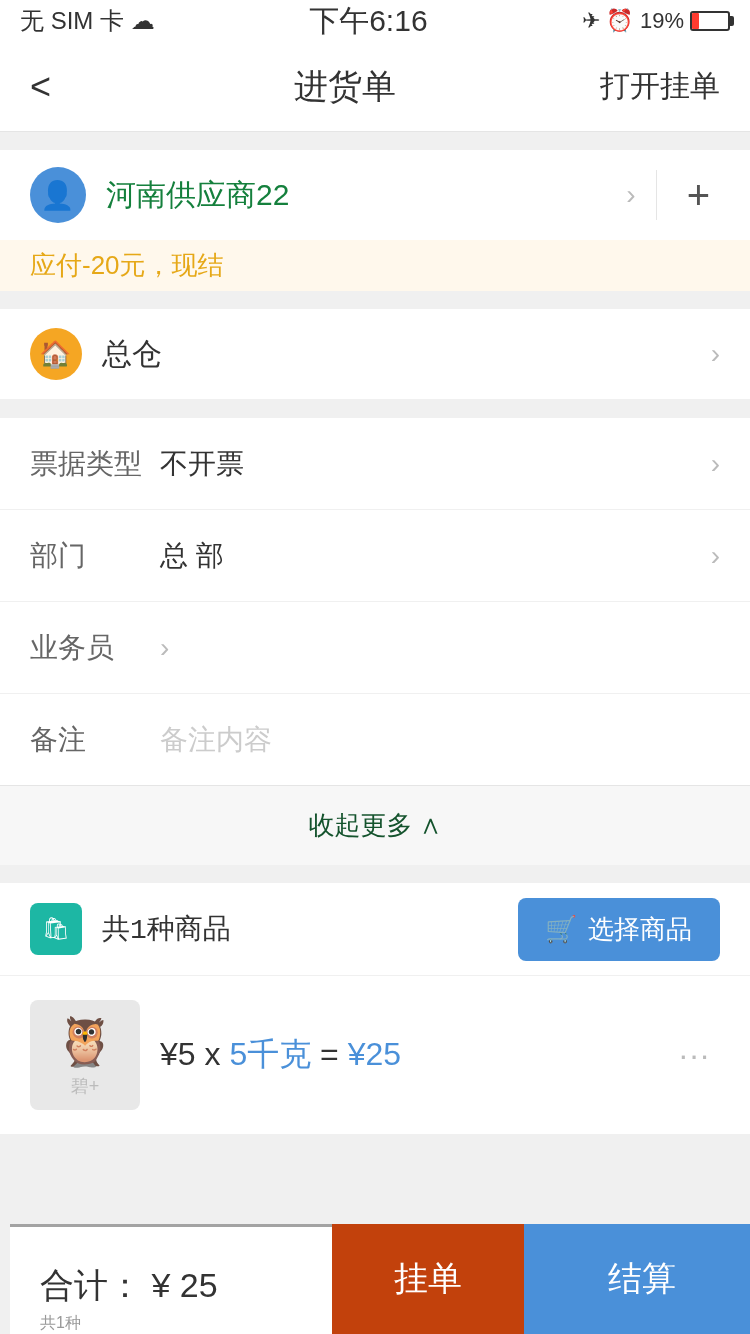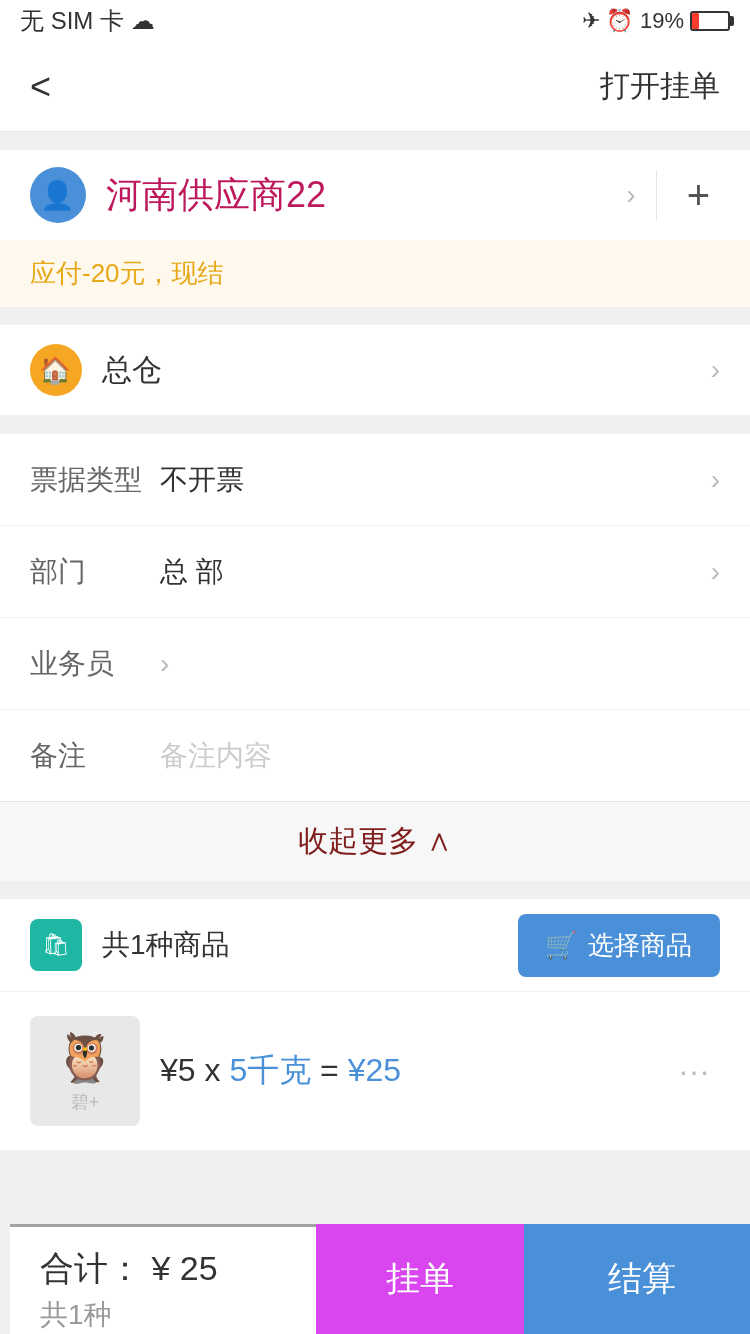--- a/index.html
+++ b/index.html
@@ -71,36 +71,36 @@
       height: 90px;
       border-bottom: none;
     }
     .supplier-avatar {
       width: 56px; height: 56px; border-radius: 50%;
       background: #4a90d9;
       display: flex; align-items: center; justify-content: center;
       color: #fff; font-size: 28px; margin-right: 20px;
       flex-shrink: 0;
     }
-    .supplier-name { flex: 1; font-size: 36px; color: #be185d; }
+    .supplier-name { flex: 1; font-size: 30px; color: #15803d; }
     .chevron-right {
       color: #bbb; font-size: 28px; margin-right: 0;
     }
     .supplier-divider {
       width: 1px; height: 50px; background: #e5e5e5; margin: 0 20px;
     }
     .add-btn {
       font-size: 40px; color: #555; cursor: pointer;
       padding: 0 10px;
     }
 
     
     .notice-row {
       background: #fff8ec;
-      padding: 16px 30px;
+      padding: 8px 30px;
       font-size: 26px;
       color: #e6a817;
     }
 
     
     .warehouse-row {
       display: flex; align-items: center;
       padding: 0 30px; height: 90px;
       background: #fff;
     }
@@ -126,36 +126,36 @@
     .form-value {
       flex: 1; font-size: 28px; color: #333;
     }
     .form-value.placeholder { color: #ccc; }
 
     
     .collapse-row {
       display: flex; align-items: center; justify-content: center;
       height: 80px; background: #f7f7f7;
       border-top: 1px solid #e5e5e5;
-      color: #7f1d1d; font-size: 30px; cursor: pointer;
+      color: #14532d; font-size: 26px; cursor: pointer;
     }
 
     
     .products-header {
       display: flex; align-items: center;
       padding: 0 30px; height: 92px;
       background: #fff; gap: 20px;
     }
     .products-icon {
       width: 52px; height: 52px; border-radius: 8px;
       background: #1db7a4;
       display: flex; align-items: center; justify-content: center;
       color: #fff; font-size: 22px; flex-shrink: 0;
     }
-    .products-count { flex: 1; font-size: 28px; color: #333; }
+    .products-count { flex: 1; font-size: 28px; color: #333; font-family: Liberation Mono, monospace; }
     .btn-edit {
       border: 1px solid #4a90d9; color: #4a90d9;
       background: #fff; border-radius: 8px;
       padding: 14px 28px; font-size: 26px; cursor: pointer;
     }
     .btn-select {
       background: #4a90d9; color: #fff;
       border: none; border-radius: 8px;
       padding: 14px 28px; font-size: 26px; cursor: pointer;
       display: flex; align-items: center; gap: 10px;
@@ -201,55 +201,57 @@
       height: 110px;
       display: flex; align-items: flex-end;
       background: #fff;
       border-top: 3px solid #a3a3a3;
     }
     .total-section {
       flex: 1; padding: 0 30px;
       display: flex; flex-direction: column; justify-content: center;
     }
     .total-amount { font-size: 34px; color: #333; font-weight: 500; }
-    .total-count { font-size: 28px; color: #999; margin-top: 4px; }
+    .total-count { font-size: 16px; color: #999; margin-top: 4px; }
     .btn-hang {
-      width: 208px; height: 110px;
-      background: #d946ef; color: #fff;
+      width: 192px; height: 110px;
+      background: #c2410c; color: #fff;
       border: none; font-size: 34px; cursor: pointer;
       display: flex; align-items: center; justify-content: center;
     }
     .btn-checkout {
       width: 236px; height: 110px;
       background: #4a90d9; color: #fff;
       border: none; font-size: 34px; cursor: pointer;
       display: flex; align-items: center; justify-content: center;
     }
 
     .spacer { height: 110px; }
   </style>
 </head>
 <body>
 
 <div class="status-bar">
   <div class="status-left">
     <span>无 SIM 卡 ☁</span>
   </div>
+  <div class="status-center">下午6:16</div>
   <div class="status-right">
     <span>✈</span>
     <span>⏰</span>
     <span>19%</span>
     <div class="battery-icon">
       <div class="battery-fill"></div>
     </div>
   </div>
 </div>
 
 <div class="nav-bar">
   <div class="nav-back">&lt;</div>
+  <div class="nav-title">进货单</div>
   <div class="nav-action">打开挂单</div>
 </div>
 
 <div class="divider"></div>
 
 <div class="section">
   <div class="supplier-row">
     <div class="supplier-avatar">
       <span>👤</span>
     </div>

